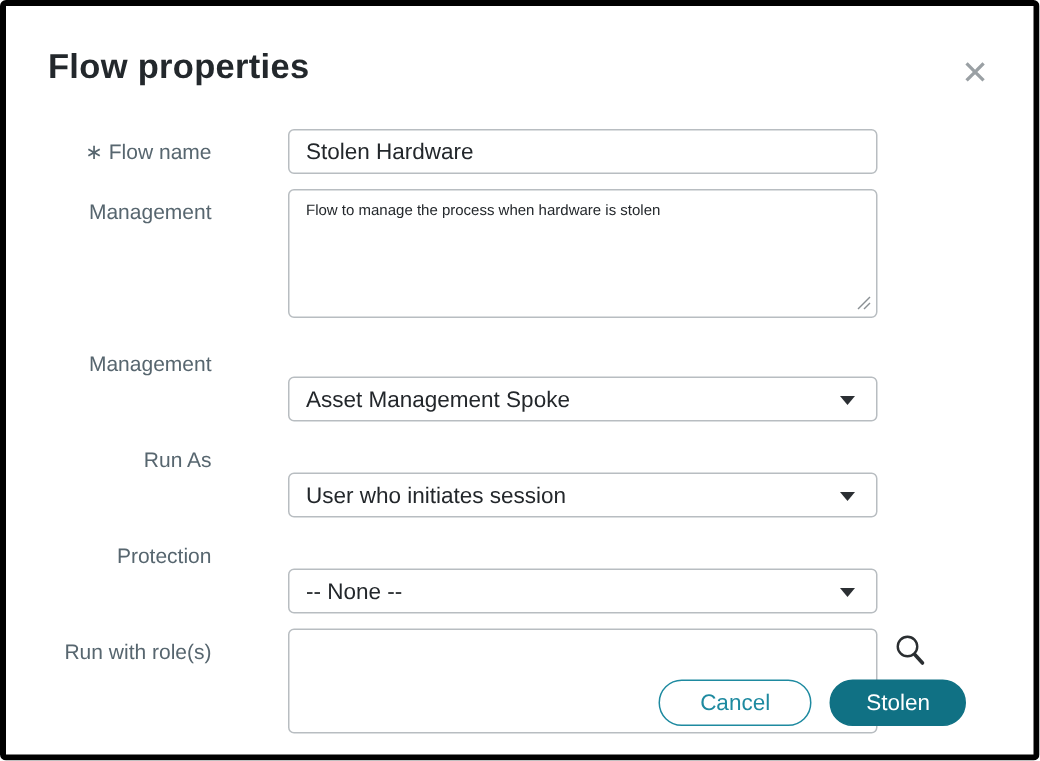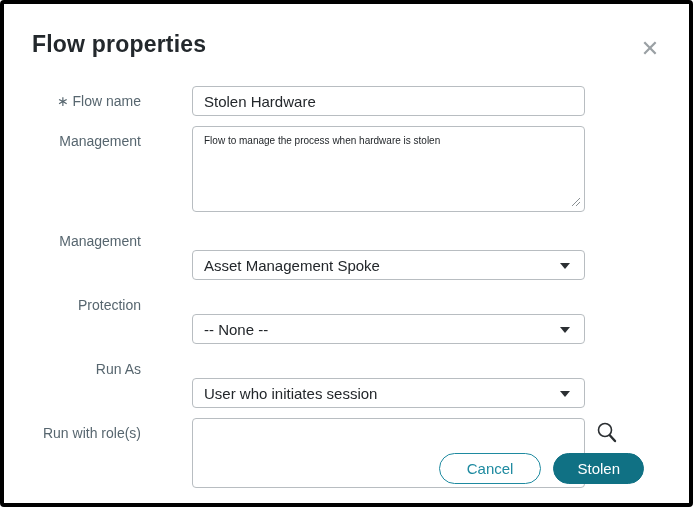--- a/index.html
+++ b/index.html
@@ -146,34 +146,34 @@
       <div class="label-col">Management</div>
       <div class="field-col">
         <div class="select">
           <span>Asset Management Spoke</span>
           <span class="caret"></span>
         </div>
       </div>
     </div>
 
     <div class="row">
-      <div class="label-col">Protection</div>
+      <div class="label-col">Run As</div>
       <div class="field-col">
         <div class="select">
-          <span>-- None --</span>
+          <span>User who initiates session</span>
           <span class="caret"></span>
         </div>
       </div>
     </div>
 
     <div class="row">
-      <div class="label-col">Run As</div>
+      <div class="label-col">Protection</div>
       <div class="field-col">
         <div class="select">
-          <span>User who initiates session</span>
+          <span>-- None --</span>
           <span class="caret"></span>
         </div>
       </div>
     </div>
 
     <div class="row">
       <div class="label-col">Run with role(s)</div>
       <div class="field-col">
         <textarea class="textarea roles" style=""></textarea>
         <button class="search-btn">

